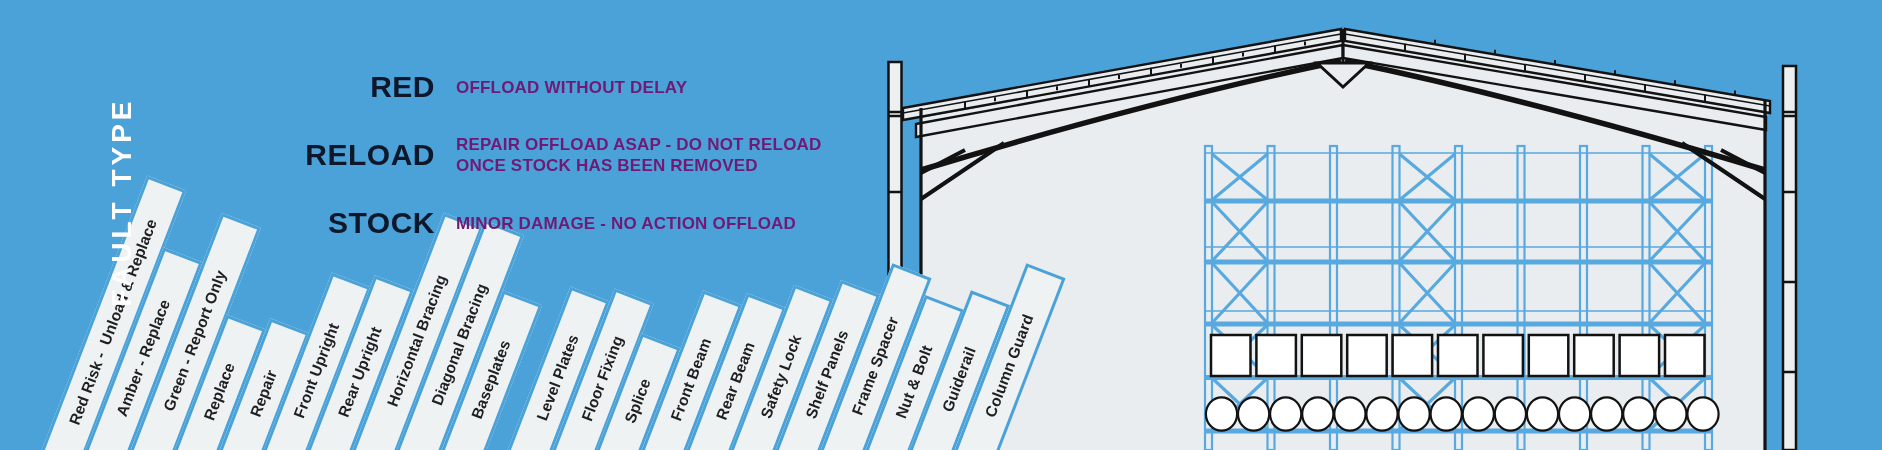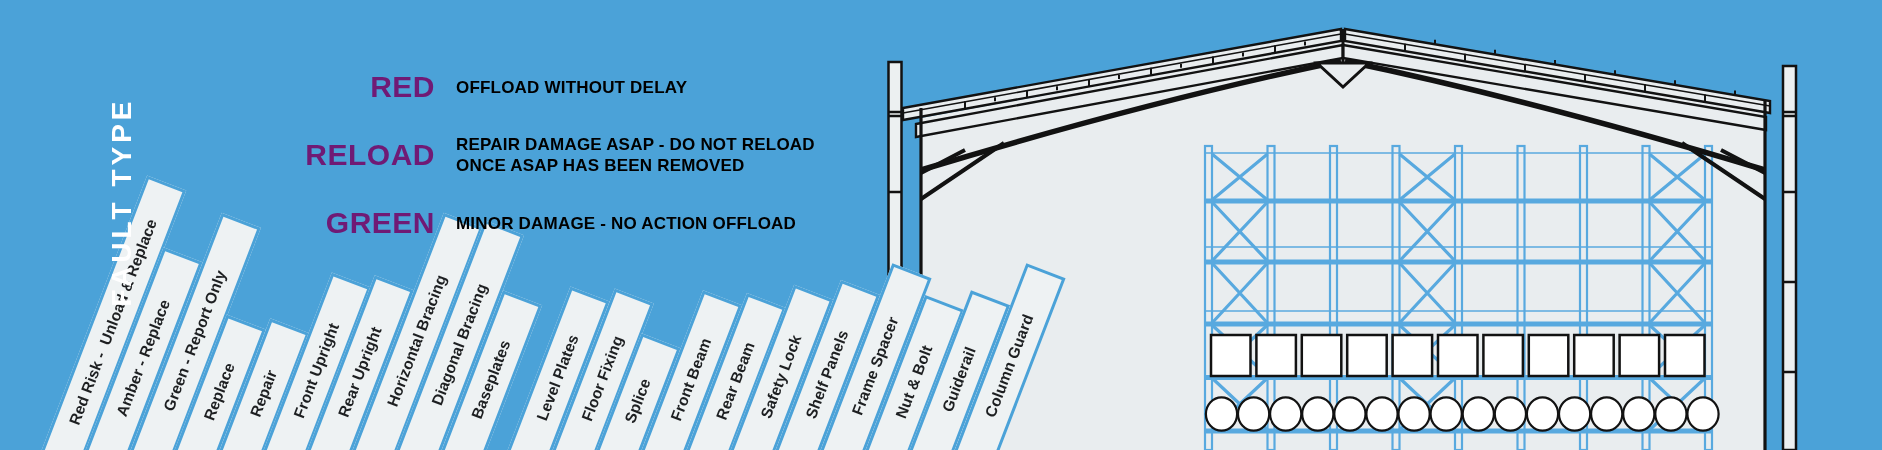--- a/index.html
+++ b/index.html
@@ -21,26 +21,26 @@
     font-size:28px;
     font-weight:700;
     letter-spacing:4px;
     text-align:center;
     line-height:44px;
   }
   
   .legend{position:absolute;left:252px;top:0;width:480px;}
   .legend-row{position:absolute;display:flex;align-items:center;}
   .legend-row .lab{
-    width:183px;text-align:right;color:#701a75;
+    width:183px;text-align:right;color:#0f172a;
     font-size:30px;font-weight:700;letter-spacing:0.5px;
     flex:none;
   }
   .legend-row .desc{
-    margin-left:21px;color:#000000;
+    margin-left:21px;color:#701a75;
     font-size:17px;line-height:21px;font-weight:700;
     letter-spacing:0.2px;white-space:nowrap;
   }
   
   .strips{position:absolute;inset:0;}
   .strip{
     position:absolute;
     bottom:-18px;
     height:41.5px;
     box-sizing:border-box;
@@ -201,25 +201,25 @@
   <div class="legend">
     <div class="legend-row" style="top:70px">
       <div class="lab">RED</div>
       <div class="desc">
         <div>OFFLOAD WITHOUT DELAY</div>
       </div>
     </div>
     <div class="legend-row" style="top:134px">
       <div class="lab">RELOAD</div>
       <div class="desc">
-        <div>REPAIR DAMAGE ASAP - DO NOT RELOAD</div>
-        <div>ONCE ASAP HAS BEEN REMOVED</div>
+        <div>REPAIR OFFLOAD ASAP - DO NOT RELOAD</div>
+        <div>ONCE STOCK HAS BEEN REMOVED</div>
       </div>
     </div>
     <div class="legend-row" style="top:206px">
-      <div class="lab">GREEN</div>
+      <div class="lab">STOCK</div>
       <div class="desc">
         <div>MINOR DAMAGE - NO ACTION OFFLOAD</div>
       </div>
     </div>
   </div>
 
 </div>
 
 </body></html>

